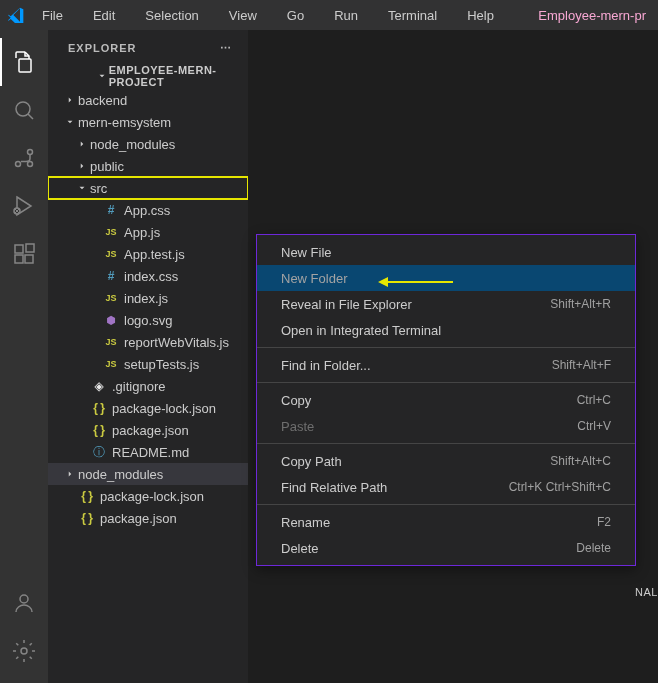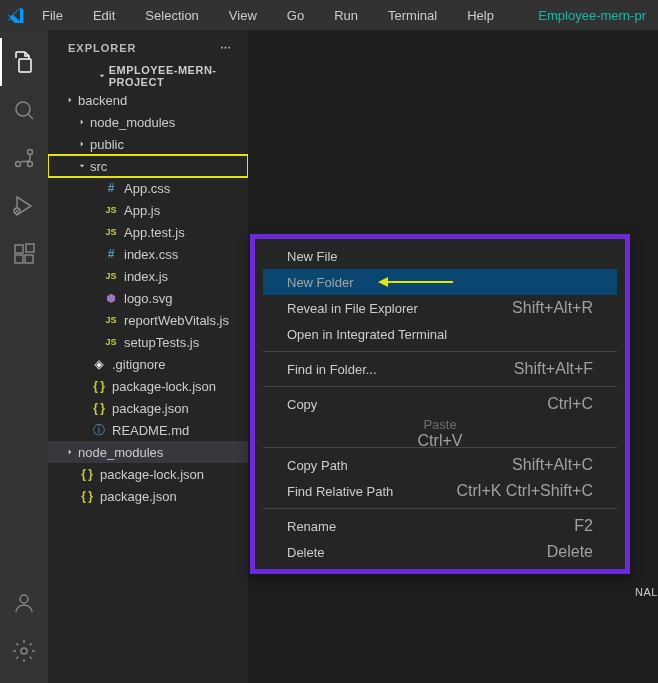--- a/index.html
+++ b/index.html
@@ -29,21 +29,21 @@
       gap: 14px;
     }
     .menu-item {
       padding: 4px 8px;
       color: #cccccc;
       cursor: pointer;
       border-radius: 4px;
     }
     .title-text {
       margin-left: auto;
-      color: #14b8a6;
+      color: #f9a8d4;
       padding-right: 4px;
       white-space: nowrap;
       overflow: hidden;
     }
     .main-area {
       display: flex;
       height: calc(100% - 30px);
     }
     .activity-bar {
       width: 48px;
@@ -149,55 +149,54 @@
     .icon-git { color: #e8e8e8; font-size: 12px; }
     .icon-json { color: #cbcb41; font-size: 12px; font-weight: bold; }
     .icon-info { color: #519aba; font-size: 12px; }
     .editor-area {
       flex: 1;
       background: #1e1e1e;
       position: relative;
     }
     .context-menu {
       position: absolute;
-      left: 250px;
+      left: 256px;
       top: 234px;
       width: 380px;
       background: #252526;
-      border: 5px solid #6d28d9;
+      border: 1px solid #6d28d9;
       box-shadow: 0 4px 12px rgba(0,0,0,0.4);
-      padding: 4px 8px;
+      padding: 4px 0;
       z-index: 100;
     }
     .ctx-item {
       height: 26px;
       display: flex;
       align-items: center;
       justify-content: space-between;
       padding: 0 24px;
       cursor: pointer;
       color: #cccccc;
     }
     .ctx-item.highlighted {
       background: #094771;
       color: #a3a3a3;
     }
     .ctx-item.disabled {
       color: #6e6e6e;
       cursor: default;
-      flex-direction: column;
     }
     .ctx-separator {
       height: 1px;
       background: #454545;
       margin: 4px 0;
     }
     .ctx-shortcut {
       color: #a0a0a0;
-      font-size: 16px;
+      font-size: 12px;
     }
     .annotation-arrow {
       position: absolute;
       left: 378px;
       top: 276px;
       z-index: 101;
       pointer-events: none;
     }
     .terminal-tab {
       position: absolute;
@@ -300,20 +299,29 @@
         <div class="tree-item">
           <span class="indent" style="width:14px"></span>
           <span class="chevron">
             <svg width="10" height="10" viewBox="0 0 16 16">
               <path fill="currentColor" d="M6 4l4 4-4 4"></path>
             </svg>
           </span>
           <span class="file-name">backend</span>
         </div>
         <div class="tree-item">
+          <span class="indent" style="width:14px"></span>
+          <span class="chevron">
+            <svg width="10" height="10" viewBox="0 0 16 16">
+              <path fill="currentColor" d="M4 6l4 4 4-4"></path>
+            </svg>
+          </span>
+          <span class="file-name">mern-emsystem</span>
+        </div>
+        <div class="tree-item">
           <span class="indent" style="width:26px"></span>
           <span class="chevron">
             <svg width="10" height="10" viewBox="0 0 16 16">
               <path fill="currentColor" d="M6 4l4 4-4 4"></path>
             </svg>
           </span>
           <span class="file-name">node_modules</span>
         </div>
         <div class="tree-item">
           <span class="indent" style="width:26px"></span>

